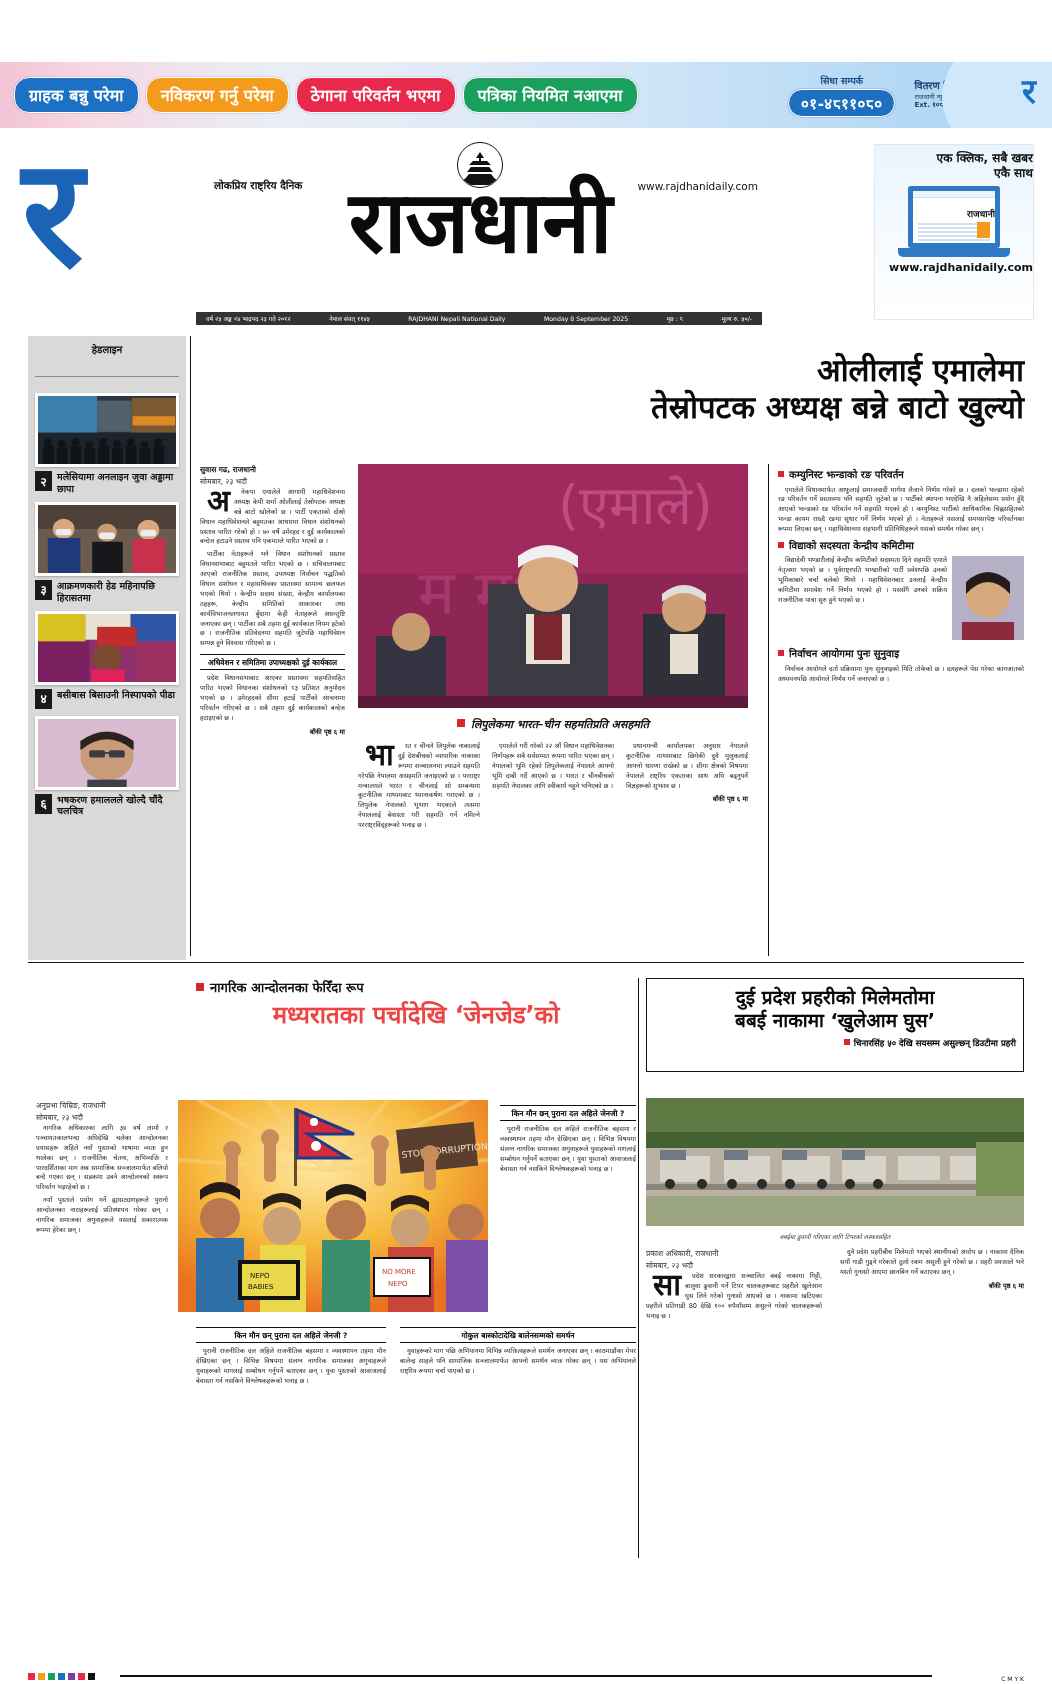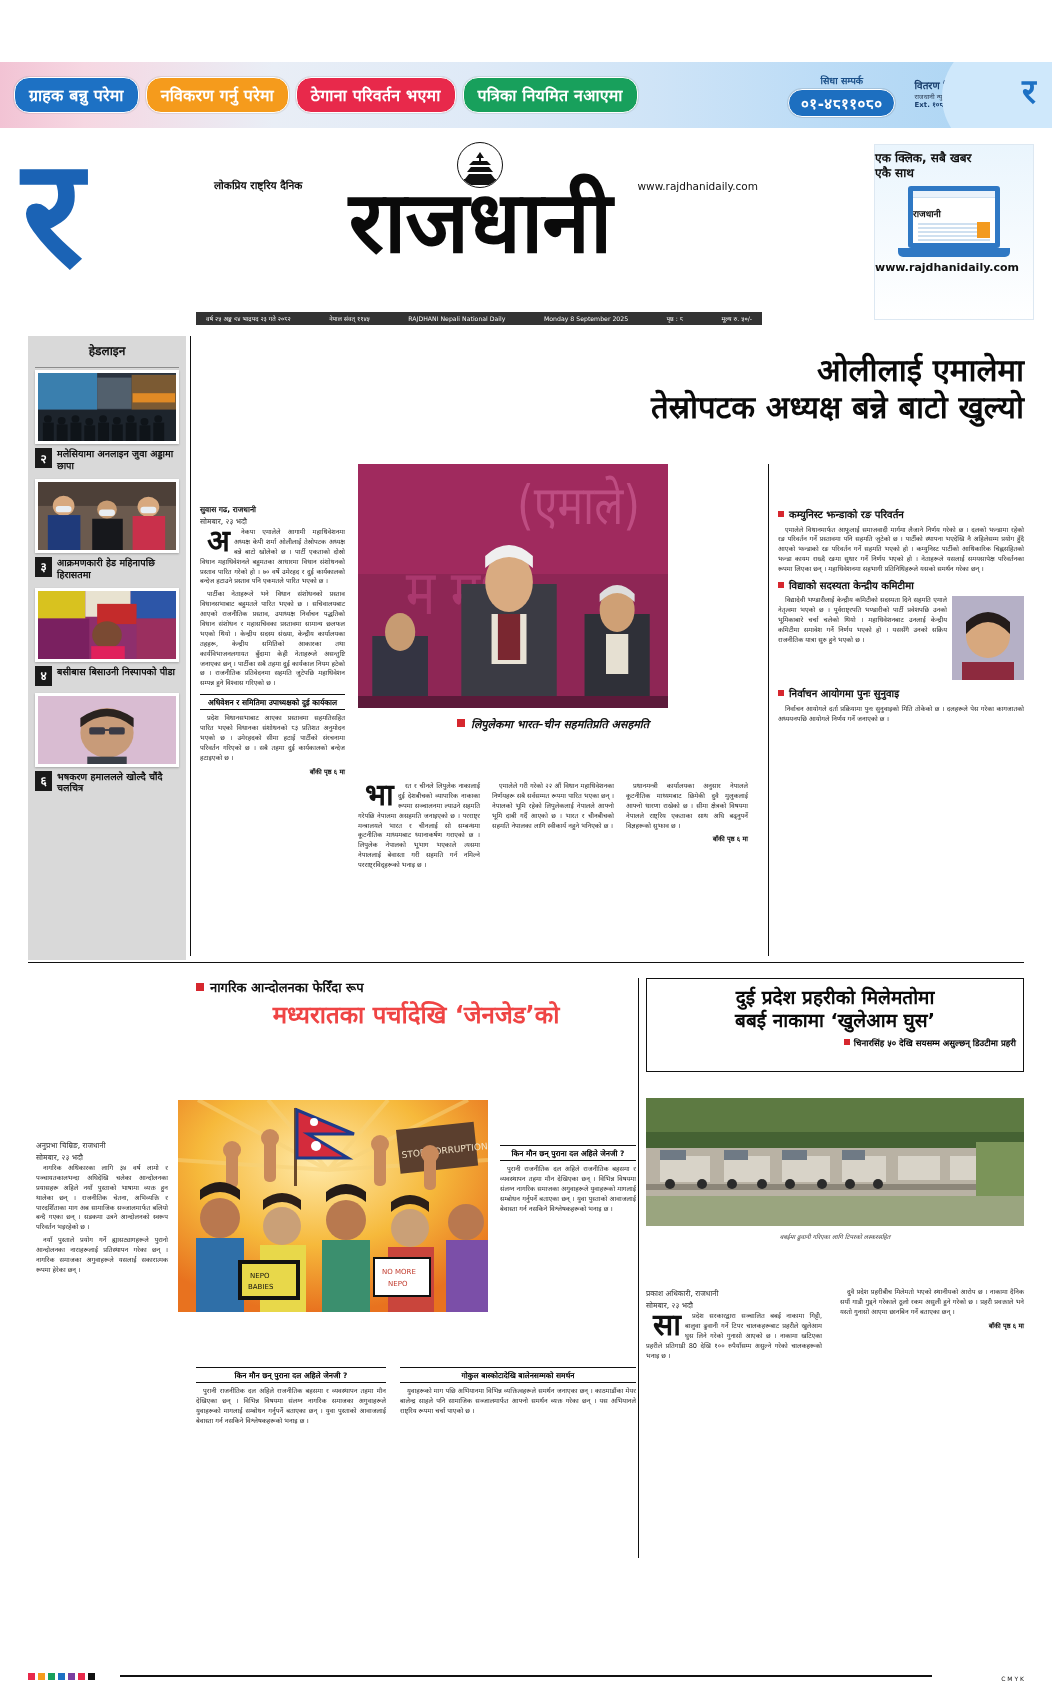--- a/index.html
+++ b/index.html
@@ -71,21 +71,21 @@
   }
   .dateline{
     position:absolute; left:196px; top:312px; width:566px; height:13px;
     background:#333; color:#fff; font-size:6.2px; display:flex; align-items:center;
     justify-content:space-between; padding:0 8px; white-space:nowrap;
   }
   .dateline span{ padding:0 2px; }
   .web-promo{
     position:absolute; right:18px; top:10px; width:160px; height:176px;
     background:linear-gradient(180deg,#eaf5fd,#ffffff); border:1px solid #dde8f2;
-    text-align:left; padding-top:6px;
+    text-align:right; padding-top:6px;
   }
   .wp-t1{ font-size:12px; font-weight:bold; color:#111; line-height:1.25;}
   .laptop{ margin:5px auto 4px; width:112px; }
   .lt-screen{
     width:92px; height:62px; margin:0 auto; border:5px solid #2f78c4;
     border-radius:3px; background:#fff; position:relative; overflow:hidden;
   }
   .lt-top{ height:7px; background:#eaf2fb; border-bottom:1px solid #cfe0f0;}
   .lt-brand{ font-size:9px; font-weight:bold; color:#111; margin-top:9px;}
   .lt-lines{ margin:3px 5px 0; }
@@ -96,22 +96,22 @@
 
   
   .rule{ position:absolute; left:28px; width:996px; height:1px; background:#111; }
 
   
   .sidebar{
     position:absolute; left:28px; top:336px; width:158px; height:624px;
     background:#d9d9d9; padding:6px 7px;
   }
   .sb-title{
-    text-align:center; font-size:12px; font-weight:bold; color:#111;
-    border-bottom:1px solid #8c8c8c; padding-bottom:8px; margin-bottom:2px;
+    text-align:center; font-size:10px; font-weight:bold; color:#111;
+    border-bottom:1px solid #8c8c8c; padding-bottom:20px; margin-bottom:16px;
   }
   .sb-item{ margin-bottom:7px; }
   .sb-photo{
     width:100%; height:74px; border:3px solid #fff; box-shadow:0 1px 2px rgba(0,0,0,.25);
     overflow:hidden; position:relative;
   }
   .sb-cap{ display:flex; gap:5px; margin-top:4px; align-items:flex-start;}
   .sb-num{
     flex:0 0 auto; width:17px; height:20px; background:#1a1a1a; color:#fff;
     font-size:12px; font-weight:bold; display:flex; align-items:center; justify-content:center;
@@ -122,21 +122,21 @@
   .lead-head{
     position:absolute; left:200px; top:352px; width:824px; text-align:right;
   }
   .lead-head .l1{ font-size:31px; font-weight:bold; line-height:1.18; color:#0a0a0a;}
   .lead-head .l2{ font-size:31px; font-weight:bold; line-height:1.18; color:#0a0a0a;}
 
   .byline{ font-size:7.5px; color:#333; margin-bottom:2px; }
   .byline b{ color:#111; }
 
   
-  .col{ position:absolute;margin-top:40px; }
+  .col{ position:absolute; }
   .coltext{ font-size:6.6px; line-height:1.5; color:#1b1b1b; text-align:justify; }
   .coltext p{ margin-bottom:3px; text-indent:7px; }
   .dropcap{
     float:left; font-size:30px; line-height:.82; font-weight:bold; margin:1px 4px 0 0; color:#111;
   }
   .subhead-red{
     font-size:10px; font-weight:bold; color:#111; margin:5px 0 4px; line-height:1.25;
   }
   .subhead-red:before{
     content:""; display:inline-block; width:6px; height:6px; background:#d6272e;
@@ -376,21 +376,21 @@
       <p><span class="dropcap">अ</span><span>नेकपा एमालेले आगामी महाधिवेशनमा अध्यक्ष केपी शर्मा ओलीलाई तेस्रोपटक अध्यक्ष बन्ने बाटो खोलेको छ । पार्टी एकताको दोस्रो विधान महाधिवेशनले बहुमतका आधारमा विधान संशोधनको प्रस्ताव पारित गरेको हो । ७० वर्षे उमेरहद र दुई कार्यकालको बन्देज हटाउने प्रस्ताव पनि एकमतले पारित भएको छ ।</span></p>
       <p><span>पार्टीका नेताहरूले भने विधान संशोधनको प्रस्ताव विधानसभाबाट बहुमतले पारित भएको छ । सचिवालयबाट आएको राजनीतिक प्रस्ताव, उपाध्यक्ष निर्वाचन पद्धतिको विधान संशोधन र महासचिवका प्रस्तावमा सामान्य छलफल भएको थियो । केन्द्रीय सदस्य संख्या, केन्द्रीय कार्यालयका तहहरू, केन्द्रीय समितिको आकारका तथा कार्यविभाजनलगायत बुँदामा केही नेताहरूले असन्तुष्टि जनाएका छन् । पार्टीका सबै तहमा दुई कार्यकाल नियम हटेको छ । राजनीतिक प्रतिवेदनमा सहमति जुटेपछि महाधिवेशन सम्पन्न हुने विश्वास गरिएको छ ।</span></p>
     </div>
     <div class="boxhead">अधिवेशन र समितिमा उपाध्यक्षको दुई कार्यकाल</div>
     <div class="coltext">
       <p>प्रदेश विधानसभाबाट आएका प्रस्तावमा सहमतिसहित पारित भएको विधानका संशोधनको ८३ प्रतिशत अनुमोदन भएको छ । उमेरहदको सीमा हटाई पार्टीको संरचनामा परिवर्तन गरिएको छ । सबै तहमा दुई कार्यकालको बन्देज हटाइएको छ ।</p>
     </div>
     <div class="cont">बाँकी पृष्ठ ६ मा</div>
   </div>
 
-  <div class="photo" style="position:absolute; left:358px; top:464px; width:310px; height:244px;">
+  <div class="photo" style="position:absolute; left:358px; top:464px; width:390px; height:244px;">
     <svg width="100%" height="100%" viewBox="0 0 390 244" preserveAspectRatio="none">
       <rect width="390" height="244" fill="#8e2655"></rect>
       <rect x="0" y="0" width="390" height="110" fill="#a02a5e"></rect>
       <text x="200" y="60" font-size="54" fill="#d86aa0" font-family="DejaVu Sans" opacity="0.55">(एमाले)</text>
       <text x="60" y="150" font-size="62" fill="#c74b87" font-family="DejaVu Sans" opacity="0.5">म मध्ये</text>
 
       <g>
         <rect x="130" y="120" width="120" height="124" fill="#3b3b44"></rect>
         <circle cx="190" cy="118" r="30" fill="#d9ab81"></circle>
         <path d="M160 104 Q190 82 220 104 L220 92 Q190 70 160 92 Z" fill="#efefef"></path>

